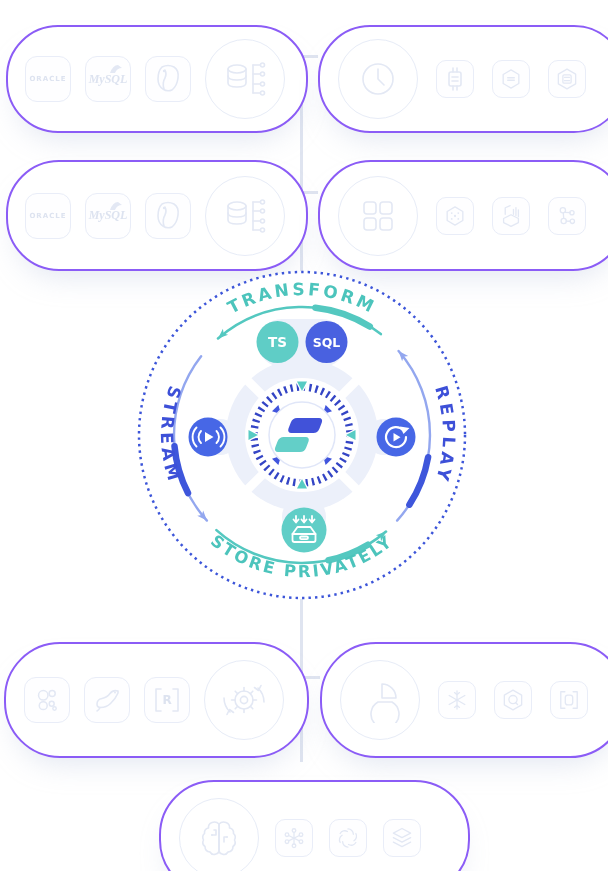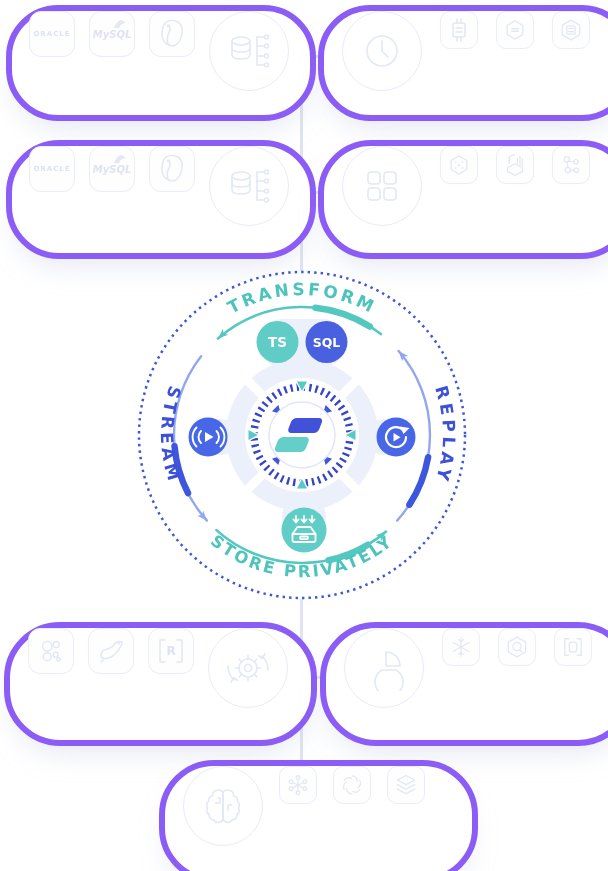--- a/index.html
+++ b/index.html
@@ -3,37 +3,37 @@
 <meta charset="utf-8">
 <style>
   html,body{margin:0;padding:0;}
   body{
     width:608px;height:871px;position:relative;overflow:hidden;
     background:#ffffff;font-family:"DejaVu Sans","Liberation Sans",sans-serif;
   }
   .line{position:absolute;background:#dfe4f0;}
   .card{
     position:absolute;background:#ffffff;
-    border:6px solid #8b5cf6;
+    border:2px solid #8b5cf6;
     box-shadow:0 16px 30px -12px rgba(173,186,216,0.38);
-    display:flex;align-items:flex-start;
+    display:flex;align-items:center;margin-top:20px;
   }
   .tile{
     background:#fefeff;border:1px solid #e9edf8;border-radius:12px;
     display:flex;align-items:center;justify-content:center;flex:0 0 auto;
   }
   .tile.sm{border-radius:10px;}
   .bigcircle{
     background:#ffffff;border:1px solid #e7ecf7;border-radius:50%;
     width:78px;height:78px;display:flex;align-items:center;justify-content:center;flex:0 0 auto;
   }
   .faint-word{
     color:#dde3f0;font-weight:bold;font-size:7px;letter-spacing:1px;user-select:none;
   }
-  .faint-word.mysql{font-size:10px;letter-spacing:0;font-style:italic;}
+  .faint-word.mysql{font-size:12px;letter-spacing:0;font-style:italic;font-family:Liberation Serif, serif;}
   svg{display:block;}
   .glyph{stroke:#e3e8f4;fill:none;stroke-width:1.6;stroke-linecap:round;stroke-linejoin:round;}
   .glyphfill{fill:#e3e8f4;stroke:none;}
   .ring-label{font-weight:bold;font-size:17px;letter-spacing:3px;}
   .badge-label{font-weight:bold;fill:#ffffff;}
 </style>
 </head>
 <body>
 
 <div class="line" style="left:300px;top:56px;width:3px;height:215px;"></div>

